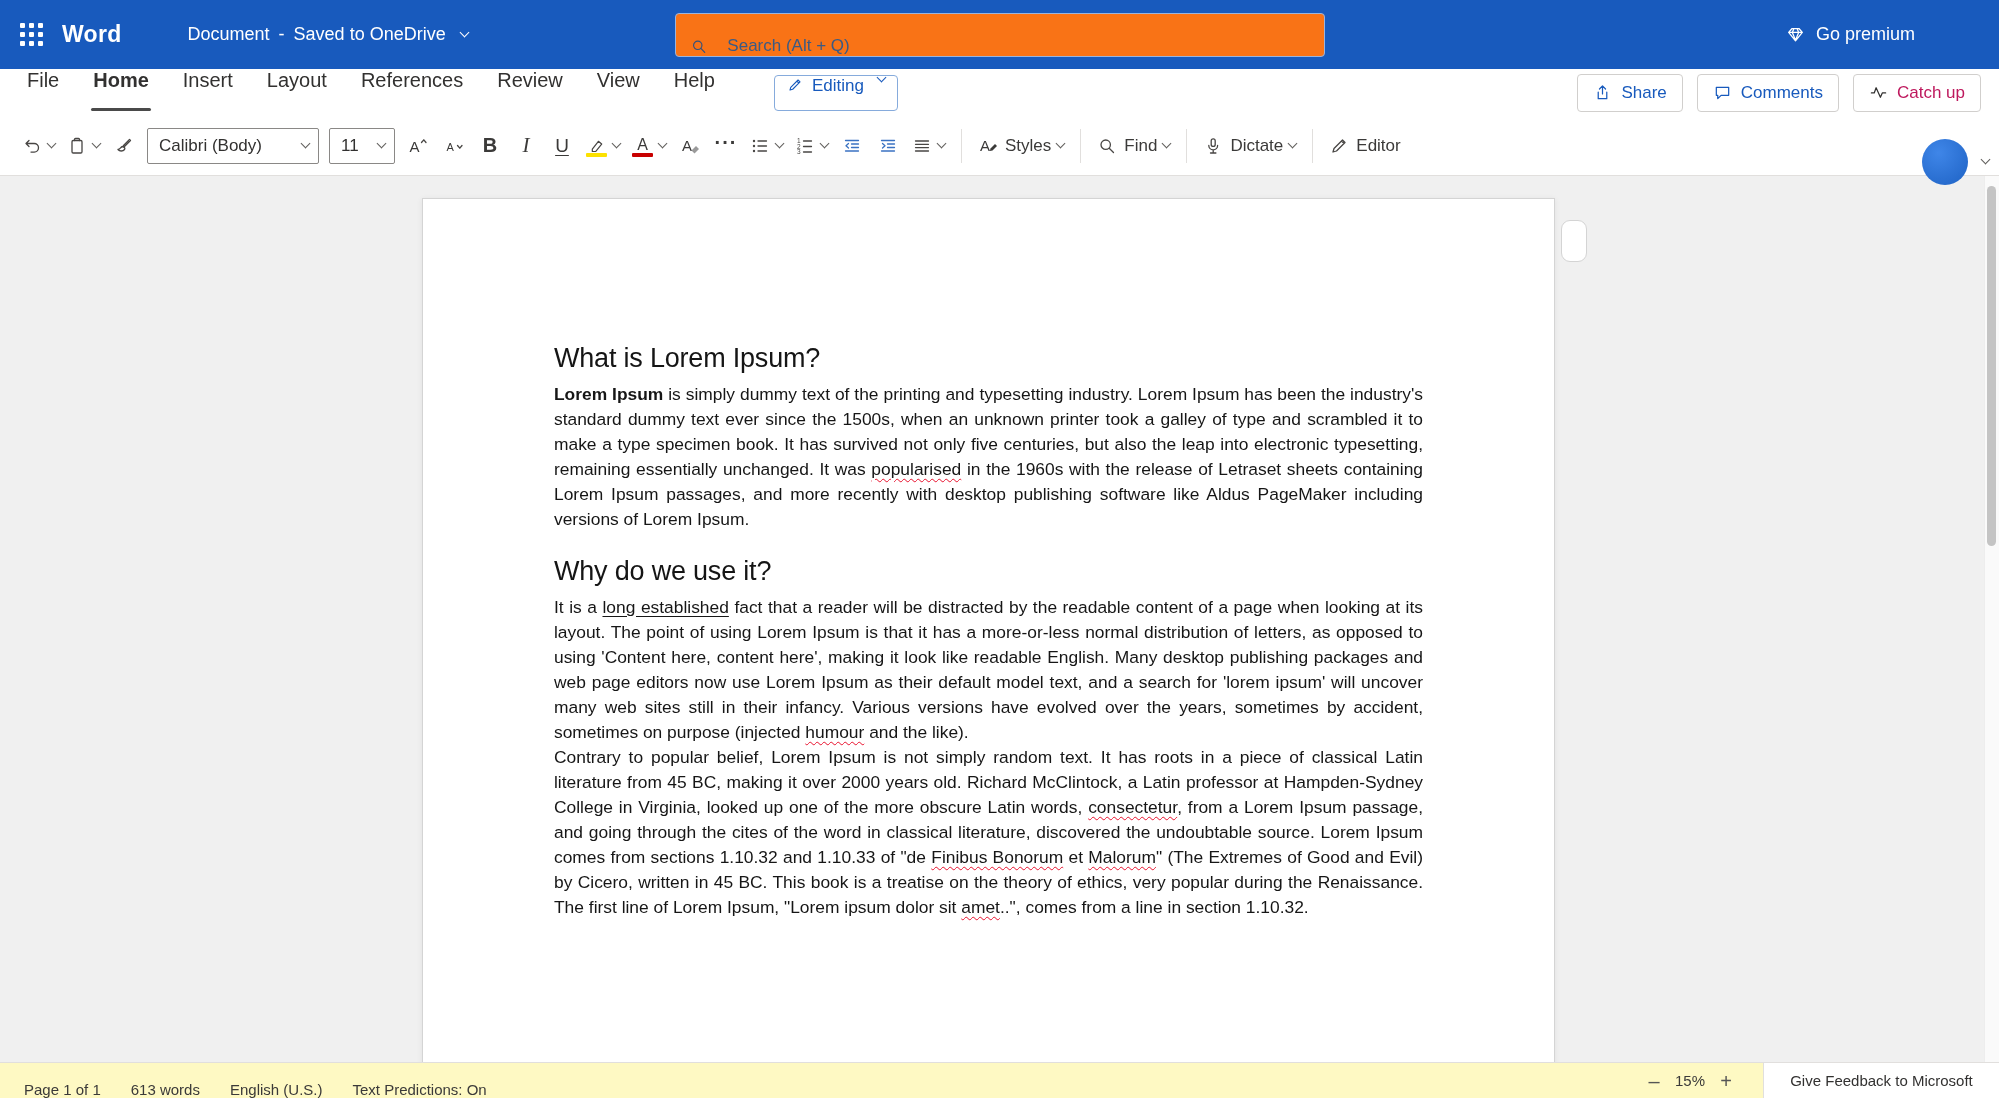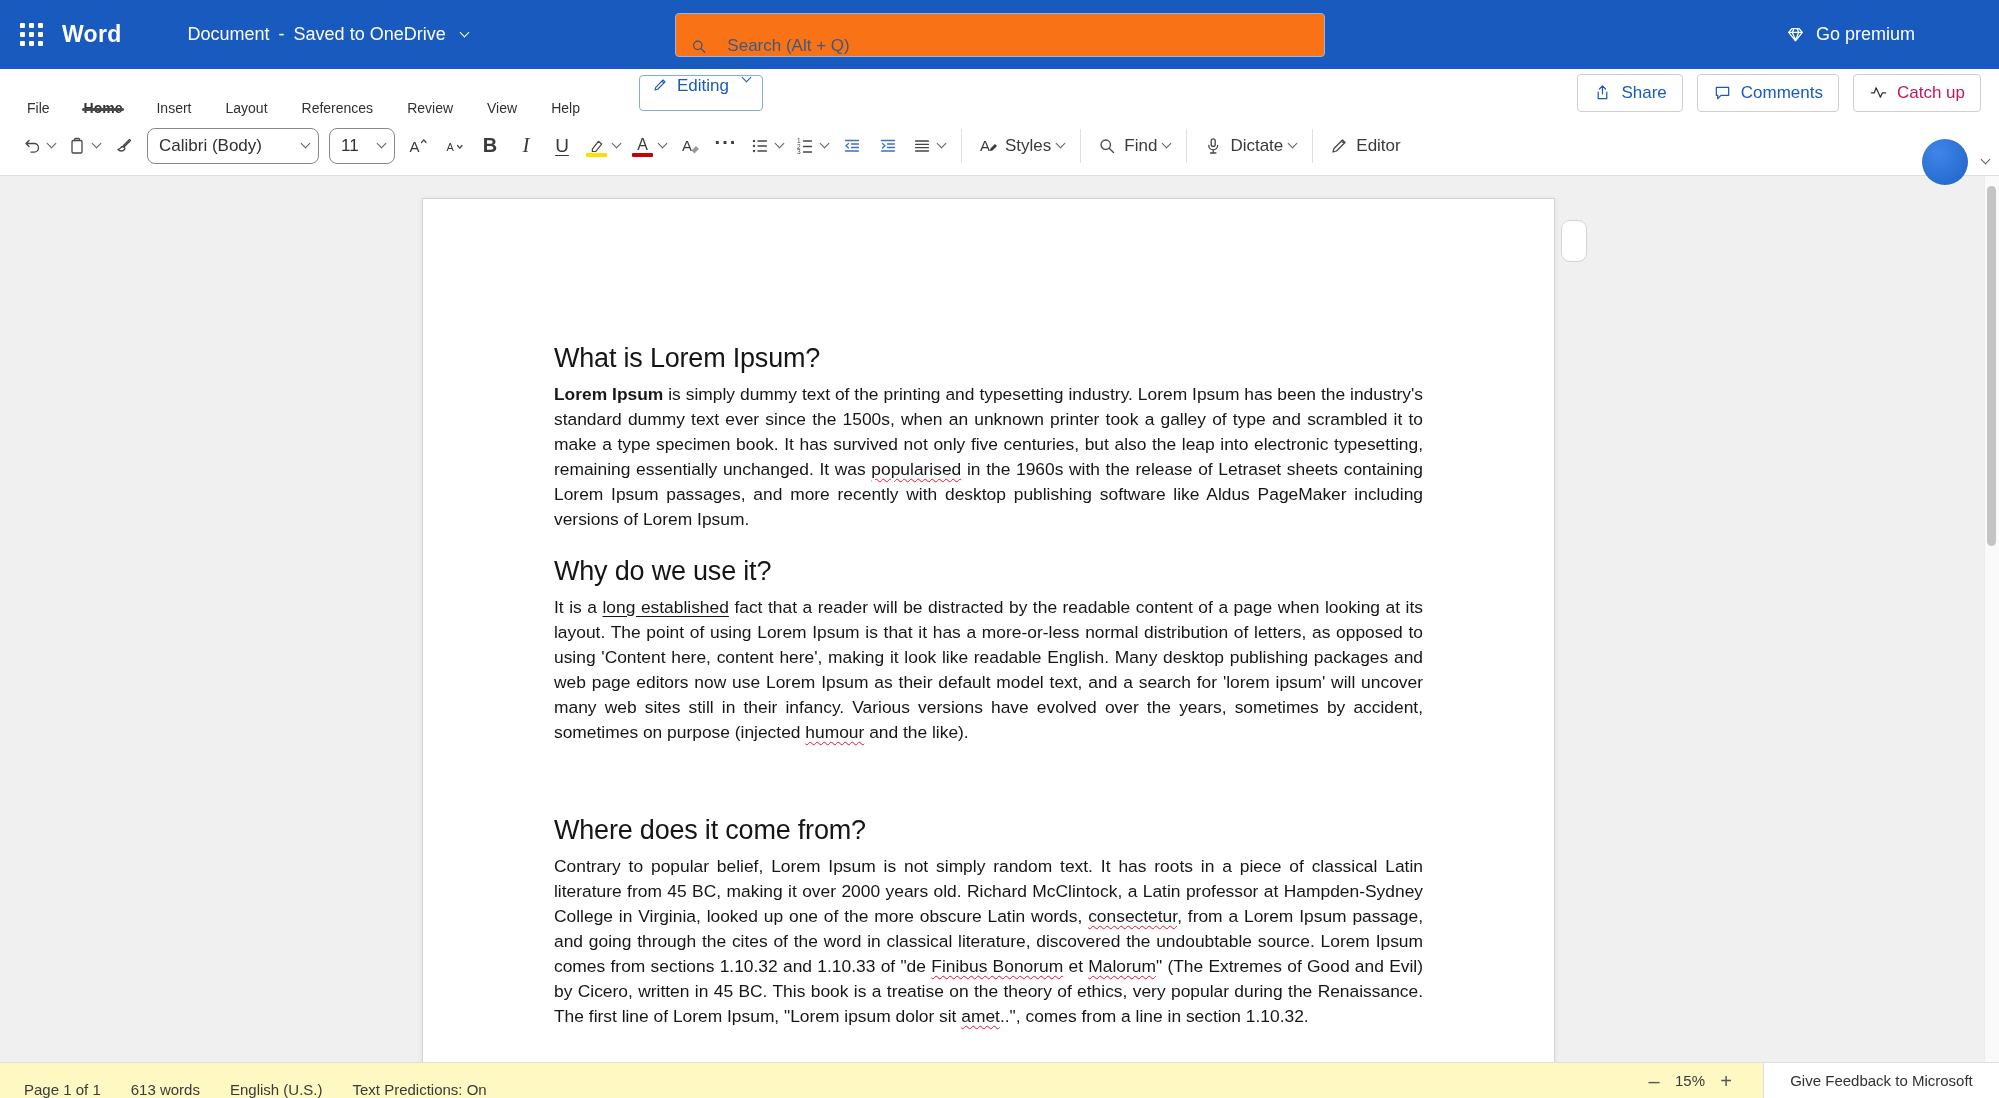--- a/index.html
+++ b/index.html
@@ -33,34 +33,34 @@
   .search{position:absolute; left:50%; top:50%; transform:translate(-50%,-50%); width:650px; height:44px; background:#f97316; border:1px solid #9ab4dd; border-radius:4px; display:flex; align-items:flex-end; padding:0 14px; gap:20px;}
   .search input{background:transparent; border:none; outline:none; font-size:17px; color:#24436d; width:100%; font-family:"Liberation Sans",sans-serif;}
   .search input::placeholder{color:#3a5a85; opacity:1;}
   .tb-right{margin-left:auto; display:flex; align-items:center; gap:28px; padding-right:12px;}
   .go-premium{display:flex; align-items:center; gap:10px; font-size:18px; cursor:pointer;}
   .avatar{width:44px; height:44px; border-radius:3px; overflow:hidden; position:relative; cursor:pointer;}
   .avatar .blurimg{position:absolute; inset:-7px; background:linear-gradient(140deg,#d8c49e 8%,#a8relax 0,#9b7b5a 42%,#5c4a3c 72%,#33281f 100%); filter:blur(5px);}
 
   
   .ribbon-tabs{height:47px; display:flex; align-items:center; background:#fff; flex:0 0 auto; padding-left:10px;}
-  .tab{padding:0 17px; font-size:14px; color:#323130; height:100%; display:flex; align-items:flex-end; cursor:pointer; position:relative;}
+  .tab{padding:0 17px; font-size:20px; color:#323130; height:100%; display:flex; align-items:flex-start; cursor:pointer; position:relative;}
   .tab.active{font-weight:700;}
   .tab.active::after{content:""; position:absolute; left:15px; right:15px; bottom:5px; height:3px; background:#4a4a4a; border-radius:2px;}
   .editing-pill{margin-left:42px; display:flex; align-items:flex-start; gap:8px; border:1px solid #86abdc; color:var(--accent); border-radius:4px; height:36px; padding:0 12px; font-size:17px; cursor:pointer; background:#fff;}
   .ribbon-actions{margin-left:auto; display:flex; gap:14px; padding-right:18px;}
   .raction{display:flex; align-items:center; gap:9px; height:38px; padding:0 15px; border:1px solid #d1cfcd; border-radius:4px; font-size:17px; background:#fff; cursor:pointer;}
   .raction.blue{color:var(--accent);}
   .raction.dark{color:#be185d;}
 
   
   .toolbar{height:60px; display:flex; align-items:center; padding:0 16px; background:#fff; border-bottom:1px solid #e1dfdd; flex:0 0 auto; position:relative; overflow:visible; z-index:5;}
   .tb{display:flex; align-items:center; justify-content:center; height:42px; min-width:36px; padding:0 6px; border-radius:3px; color:#3b3a39; cursor:pointer; position:relative;}
   .tb-label{font-size:17px; margin-left:7px; color:#3b3a39;}
-  .fontbox{display:flex; align-items:center; justify-content:space-between; border:1px solid #8a8886; border-radius:8px; height:36px; padding:0 9px 0 11px; font-size:17px; color:#323130; margin:0 5px; cursor:pointer; background:#fff;}
+  .fontbox{display:flex; align-items:center; justify-content:space-between; border:1px solid #8a8886; border-radius:2px; height:36px; padding:0 9px 0 11px; font-size:17px; color:#323130; margin:0 5px; cursor:pointer; background:#fff;}
   .fontbox.name{width:172px;}
   .fontbox.size{width:66px;}
   .vsep{width:1px; height:34px; background:#e1dfdd; margin:0 10px; flex:0 0 auto;}
   .lt{font-size:19px; color:#3b3a39; font-family:"Liberation Sans",sans-serif;}
   .lt.b{font-weight:700; font-size:20px;}
   .lt.i{font-family:"Liberation Serif",serif; font-style:italic; font-size:21px;}
   .lt.u{text-decoration:underline; text-underline-offset:3px;}
   .colbtn{flex-direction:column; gap:1px; padding-top:4px;}
   .cbar{display:block; width:21px; height:4px; border-radius:1px;}
   .cbar.hl{background:var(--highlight);}
@@ -354,21 +354,20 @@
 
 <div class="doc-area">
   <div class="page">
 
     <div class="doc-h first">What is Lorem Ipsum?</div>
     <p class="doc-p"><span class="rb">Lorem Ipsum</span><span> is simply dummy text of the printing and typesetting industry. Lorem Ipsum has been the industry's standard dummy text ever since the 1500s, when an unknown printer took a galley of type and scrambled it to make a type specimen book. It has survived not only five centuries, but also the leap into electronic typesetting, remaining essentially unchanged. It was </span><span class="rw">popularised</span><span> in the 1960s with the release of Letraset sheets containing Lorem Ipsum passages, and more recently with desktop publishing software like Aldus PageMaker including versions of Lorem Ipsum.</span></p>
 
     <div class="doc-h">Why do we use it?</div>
     <p class="doc-p"><span>It is a </span><span class="ru">long established</span><span> fact that a reader will be distracted by the readable content of a page when looking at its layout. The point of using Lorem Ipsum is that it has a more-or-less normal distribution of letters, as opposed to using 'Content here, content here', making it look like readable English. Many desktop publishing packages and web page editors now use Lorem Ipsum as their default model text, and a search for 'lorem ipsum' will uncover many web sites still in their infancy. Various versions have evolved over the years, sometimes by accident, sometimes on purpose (injected </span><span class="rw">humour</span><span> and the like).</span></p>
 
-    <div class="doc-h gap">Where does it come from?</div>
     <p class="doc-p"><span>Contrary to popular belief, Lorem Ipsum is not simply random text. It has roots in a piece of classical Latin literature from 45 BC, making it over 2000 years old. Richard McClintock, a Latin professor at Hampden-Sydney College in Virginia, looked up one of the more obscure Latin words, </span><span class="rw">consectetur</span><span>, from a Lorem Ipsum passage, and going through the cites of the word in classical literature, discovered the undoubtable source. Lorem Ipsum comes from sections 1.10.32 and 1.10.33 of "de </span><span class="rw">Finibus Bonorum</span><span> et </span><span class="rw">Malorum</span><span>" (The Extremes of Good and Evil) by Cicero, written in 45 BC. This book is a treatise on the theory of ethics, very popular during the Renaissance. The first line of Lorem Ipsum, "Lorem ipsum dolor sit </span><span class="rw">amet</span><span>..", comes from a line in section 1.10.32.</span></p>
 
   </div>
 
   <div class="margin-pill"></div>
 
   <div class="scrollbar">
     <div class="scroll-thumb"></div>
   </div>
 </div>

